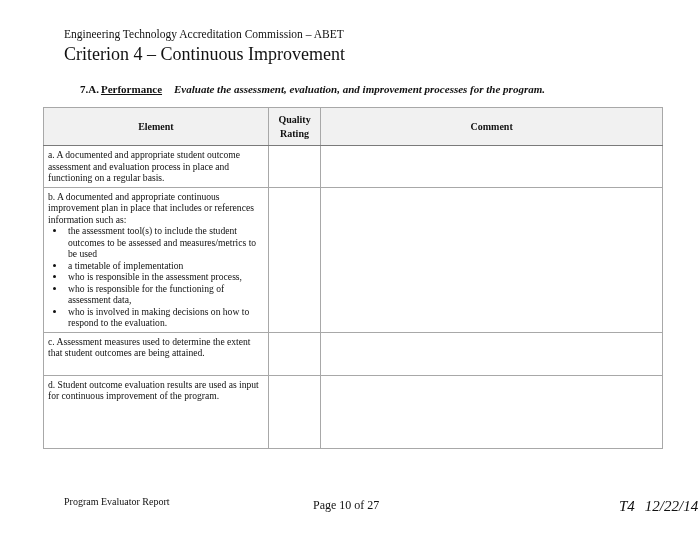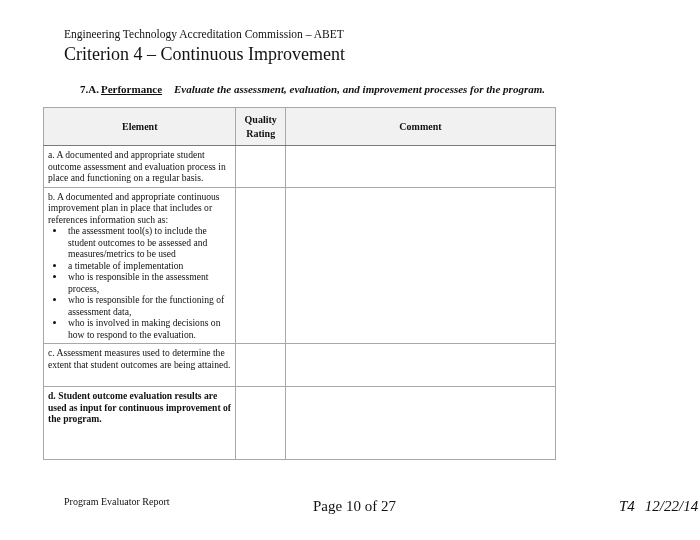--- a/index.html
+++ b/index.html
@@ -4,31 +4,31 @@
   <style>
     html, body { margin: 0; padding: 0; background: #ffffff; }
     body { width: 700px; height: 540px; position: relative; overflow: hidden;
       font-family: "Liberation Serif", "DejaVu Serif", serif; color: #111; }
     .header-line { position: absolute; left: 64px; top: 28px; font-size: 11.5px; }
     .criterion-title { position: absolute; left: 64px; top: 44px; font-size: 18px; font-weight: normal; }
     .subsection { position: absolute; left: 80px; top: 83px; font-size: 11px; font-weight: bold; }
     .subsection .num { }
     .subsection .perf { text-decoration: underline; margin-left: 2px; }
     .subsection .desc { font-style: italic; margin-left: 12px; }
-    table.eval { position: absolute; left: 43px; top: 107px; width: 513px;
+    table.eval { position: absolute; left: 43px; top: 107px; width: 620px;
       border-collapse: collapse; font-size: 9.6px; line-height: 11.5px; }
     table.eval td, table.eval th { border: 1px solid #a8a8a8; vertical-align: top; padding: 3px 4px; }
     table.eval th { background: #f1f1f1; font-weight: bold; text-align: center; vertical-align: middle;
       font-size: 10px; line-height: 14px; height: 31px; border-bottom: 1px solid #7a7a7a; }
     table.eval { border: 1px solid #8a8a8a; }
     col.c1 { width: 223px; } col.c2 { width: 52px; } col.c3 { width: 339px; }
     ul.bullets { margin: 0; padding-left: 18px; }
     ul.bullets li { margin: 0; padding-left: 2px; }
     .footer-left { position: absolute; left: 64px; top: 496px; font-size: 10px; }
-    .footer-center { position: absolute; left: 313px; top: 498px; font-size: 15px; }
+    .footer-center { position: absolute; left: 313px; top: 498px; font-size: 12px; }
     .footer-right { position: absolute; left: 619px; top: 498px; font-size: 15px; font-style: italic; }
     .footer-right span + span { margin-left: 10px; }
   </style>
 </head>
 <body>
 
 <div class="header-line">Engineering Technology Accreditation Commission – ABET</div>
 <div class="criterion-title">Criterion 4 – Continuous Improvement</div>
 <div class="subsection">
   <span class="num">7.A.</span><span class="perf">Performance</span><span class="desc">Evaluate the assessment, evaluation, and improvement processes for the program.</span>
@@ -67,21 +67,21 @@
     <td></td>
     <td></td>
   </tr>
   <tr style="height:43px;margin-top:35px;">
     <td>
           <div>c. Assessment measures used to determine the extent that student outcomes are being attained.</div>
         </td>
     <td></td>
     <td></td>
   </tr>
-  <tr style="height:73px;font-weight:bold;">
+  <tr style="height:73px;">
     <td>
           <div>d. Student outcome evaluation results are used as input for continuous improvement of the program.</div>
         </td>
     <td></td>
     <td></td>
   </tr>
 </tbody>
   </table>
 
 <div class="footer-left">Program Evaluator Report</div>

